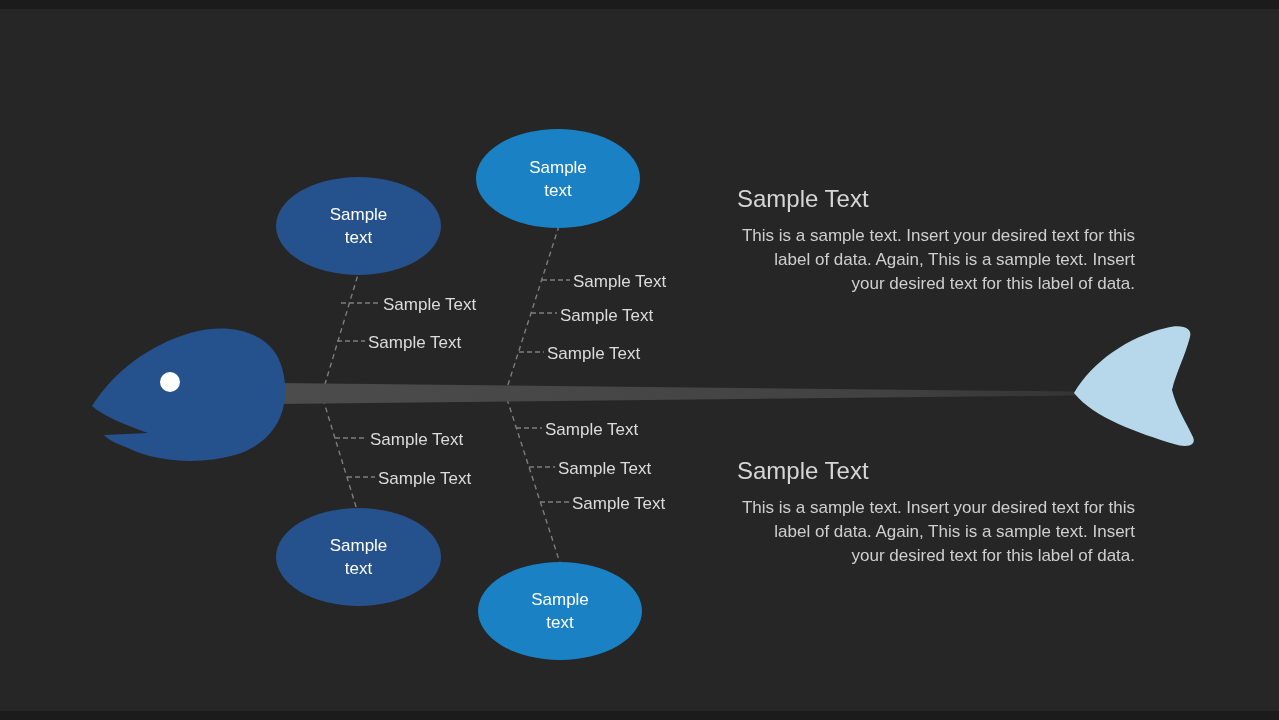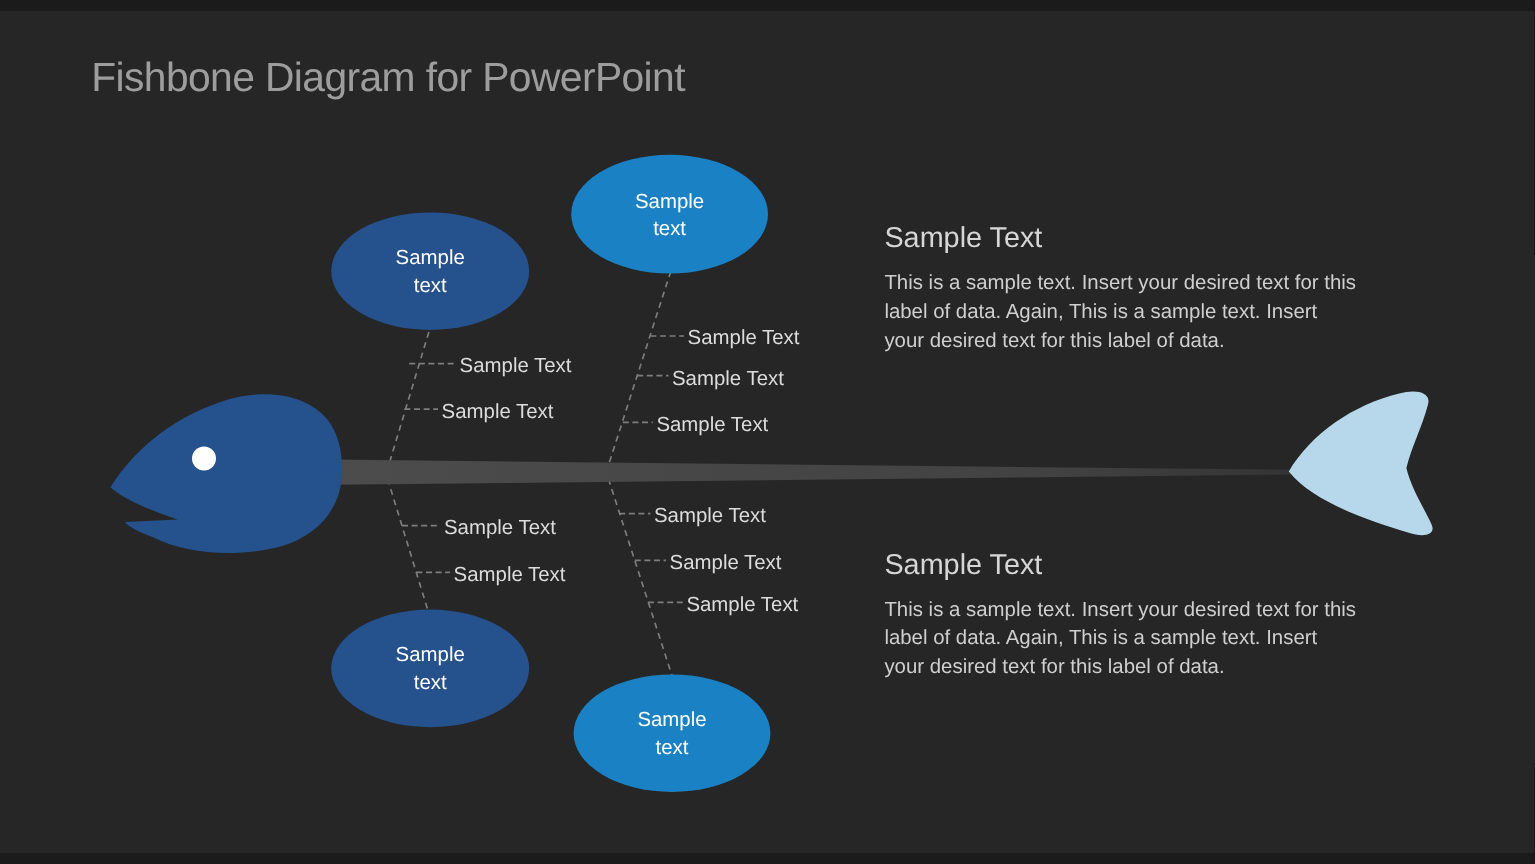--- a/index.html
+++ b/index.html
@@ -42,30 +42,30 @@
   }
 
   .section{position:absolute;left:737px;width:398px;}
   .section-heading{
     color:var(--heading-text,#d6d6d6);font-size:24px;line-height:28px;
     margin:0 0 11px 0;font-weight:400;
   }
   .section-body{
     color:var(--body-text,#cfcfcf);font-size:17px;line-height:24px;
     margin:0;
+    text-align:right;
   }
 </style>
 </head>
 <body>
 
 <div id="slide">
   <div class="edge-band top"></div>
   <div class="edge-band bottom"></div>
 
-  <div class="slide-title">Fishbone Diagram for PowerPoint</div>
 
   <svg class="fish-svg" width="1279" height="720" viewBox="0 0 1279 720">
     <defs>
       <linearGradient id="spineGrad" x1="0" y1="0" x2="1" y2="0">
         <stop offset="0" stop-color="#4c4c4c"></stop>
         <stop offset="0.75" stop-color="#424242"></stop>
         <stop offset="1" stop-color="#343434"></stop>
       </linearGradient>
     </defs>
 

